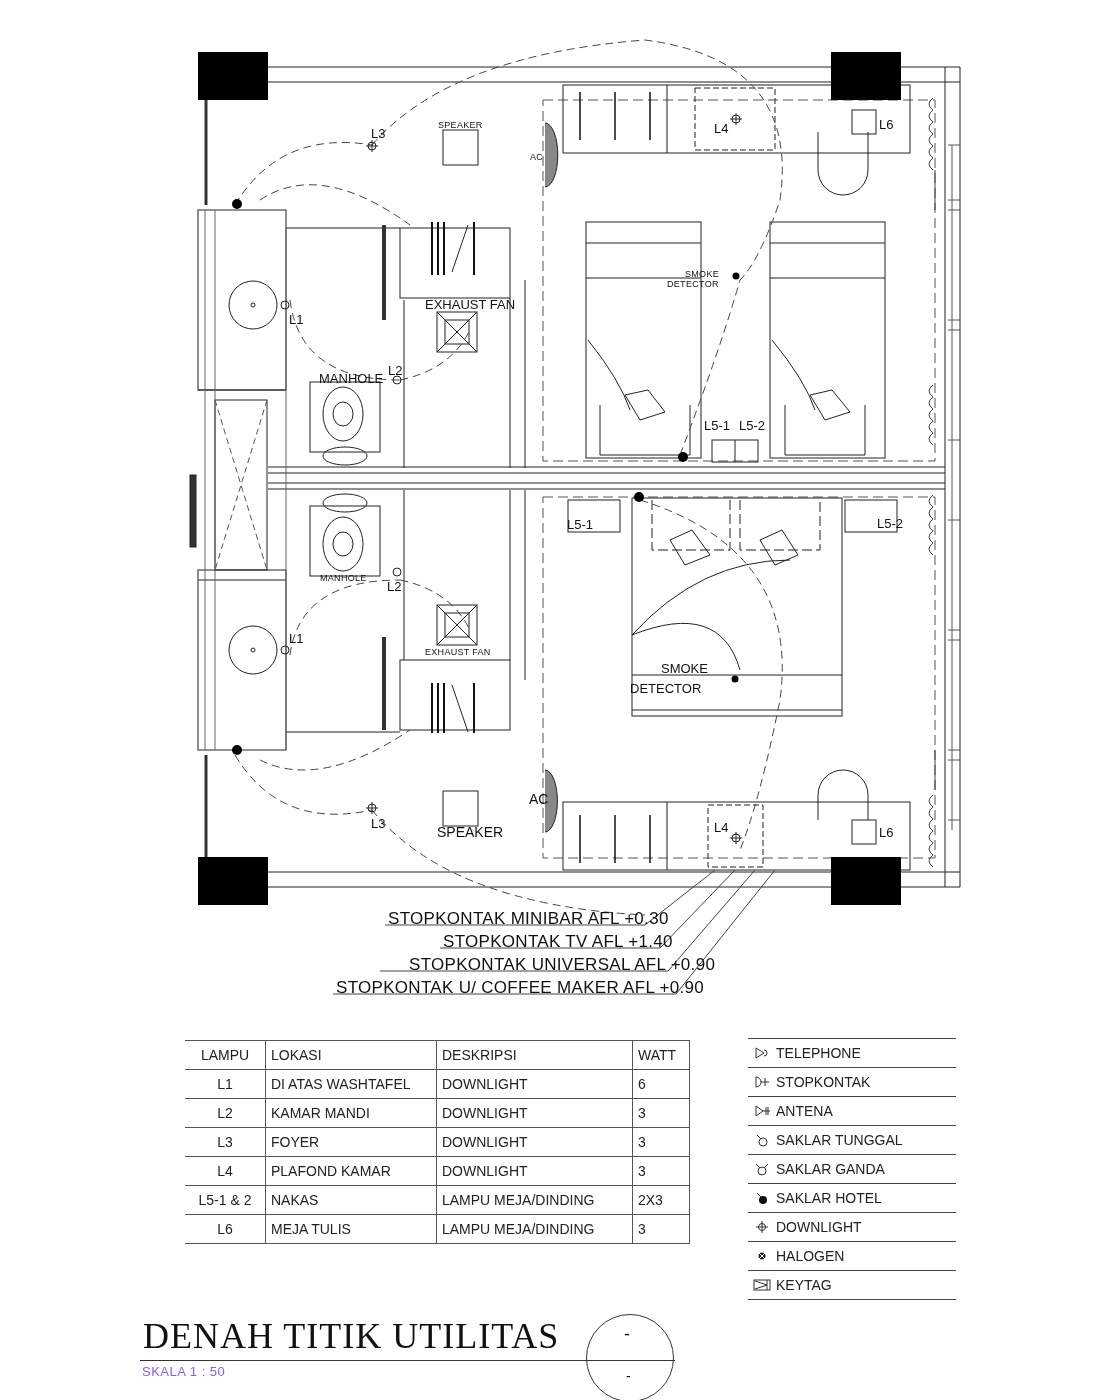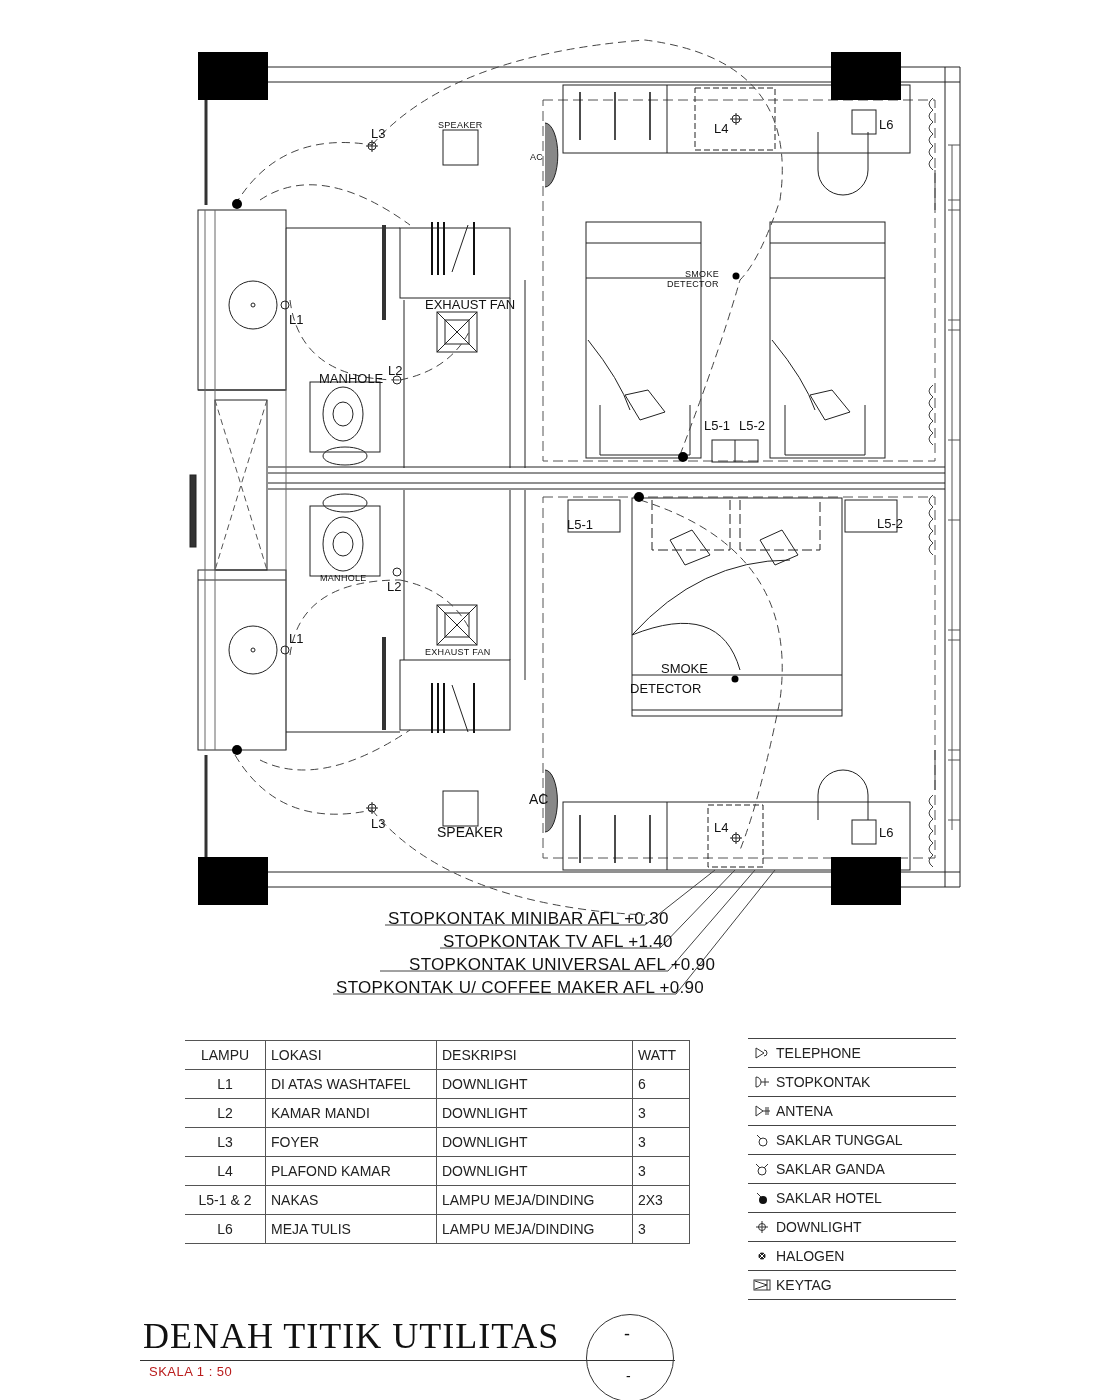--- a/index.html
+++ b/index.html
@@ -17,21 +17,21 @@
   table.lamp td.c2 { width: 185px; }
   table.lamp td.c3 { width: 46px; }
   table.lamp tr td:first-child { border-left: none; }
   table.lamp tr:first-child td { border-top: 1px solid #555; }
   .legend { position: absolute; left: 748px; top: 1038px; width: 208px; }
   .legend .row { height: 28px; border-bottom: 1px solid #444; display: flex; align-items: center; font-size: 14px; color: #222; }
   .legend .row:first-child { border-top: 1px solid #444; }
   .legend .ic { width: 28px; display: inline-flex; justify-content: center; align-items: center; }
   .title { position: absolute; left: 143px; top: 1318px; font-size: 36px; letter-spacing: 1px; color: #111; line-height: 1; font-family: Liberation Serif, serif; }
   .title-rule { position: absolute; left: 140px; top: 1360px; width: 535px; height: 1px; background: #333; }
-  .scale { position: absolute; left: 149px; top: 1364px; font-size: 13px; color: #b91c1c; letter-spacing: 0.5px; }
+  .scale { position: absolute; left: 142px; top: 1364px; font-size: 13px; color: #8b5cf6; letter-spacing: 0.5px; }
   .sheet-circle { position: absolute; left: 586px; top: 1314px; width: 86px; height: 86px; border: 1px solid #333; border-radius: 50%; }
   .sheet-top { position: absolute; left: 624px; top: 1324px; font-size: 18px; }
   .sheet-bot { position: absolute; left: 626px; top: 1368px; font-size: 14px; }
 </style>
 </head>
 <body>
 
 <div class="plan">
 <svg width="1120" height="1010" viewBox="0 0 1120 1010" xmlns="http://www.w3.org/2000/svg">
   <g fill="none" stroke="#222" stroke-width="1">

